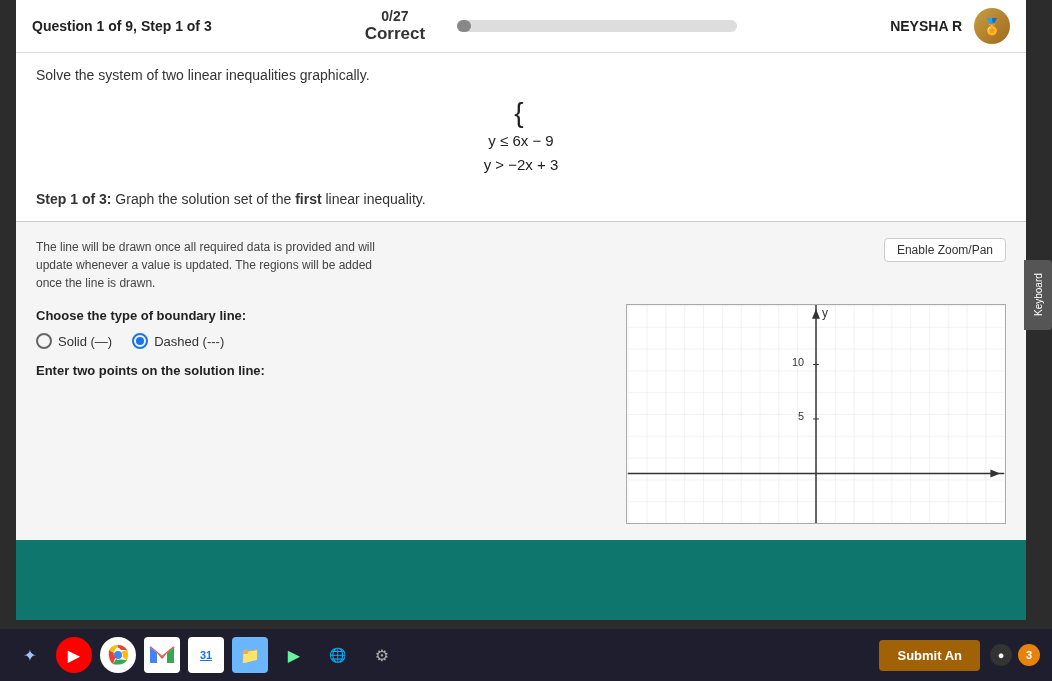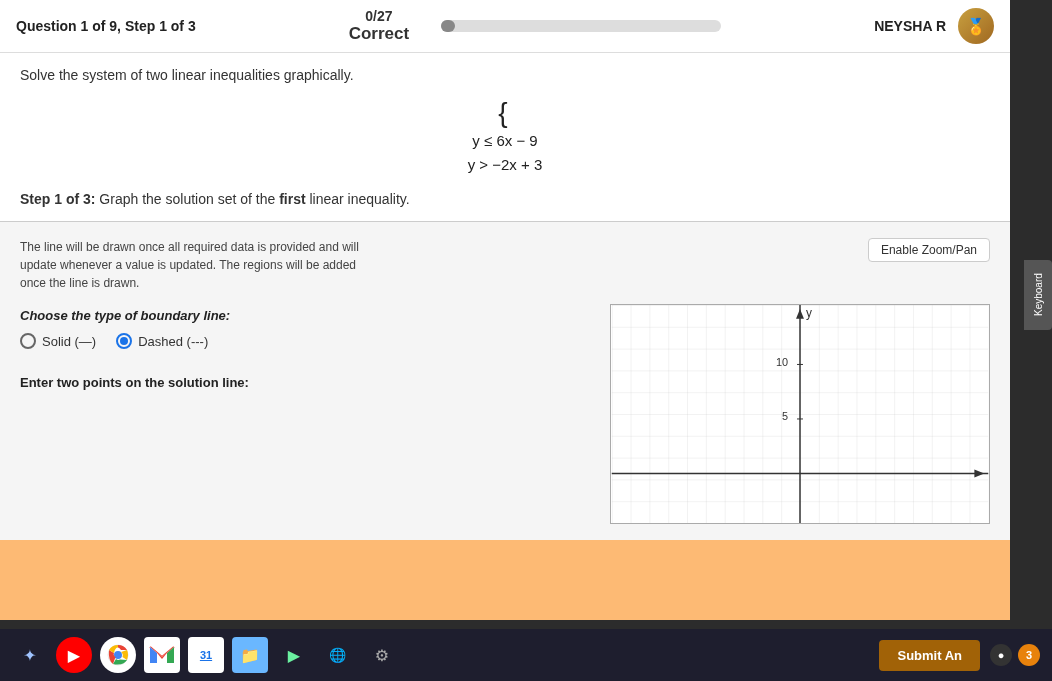--- a/index.html
+++ b/index.html
@@ -7,26 +7,26 @@
       font-family: Arial, sans-serif;
       background: #2c2c2c;
       width: 1052px;
       height: 681px;
       overflow: hidden;
       position: relative;
     }
 
     
     .main-content {
-      background: #fdba74;
+      background: #0f766e;
       width: 1010px;
       min-height: 620px;
       position: absolute;
       top: 0;
-      left: 0;
+      left: 16px;
     }
 
     
     .header-bar {
       display: flex;
       align-items: center;
       justify-content: space-between;
       padding: 8px 16px;
       background: #fff;
       border-bottom: 1px solid #ddd;
@@ -146,28 +146,27 @@
 
     .left-controls {
       flex: 0 0 340px;
     }
 
     .boundary-line-label {
       font-weight: bold;
       font-size: 13px;
       color: #222;
       margin-bottom: 10px;
-      font-style: italic;
     }
 
     .radio-group {
       display: flex;
       gap: 20px;
       align-items: center;
-      margin-bottom: 26px;
+      margin-bottom: 14px;
     }
 
     .radio-option {
       display: flex;
       align-items: center;
       gap: 6px;
       font-size: 13px;
       color: #333;
     }
 

